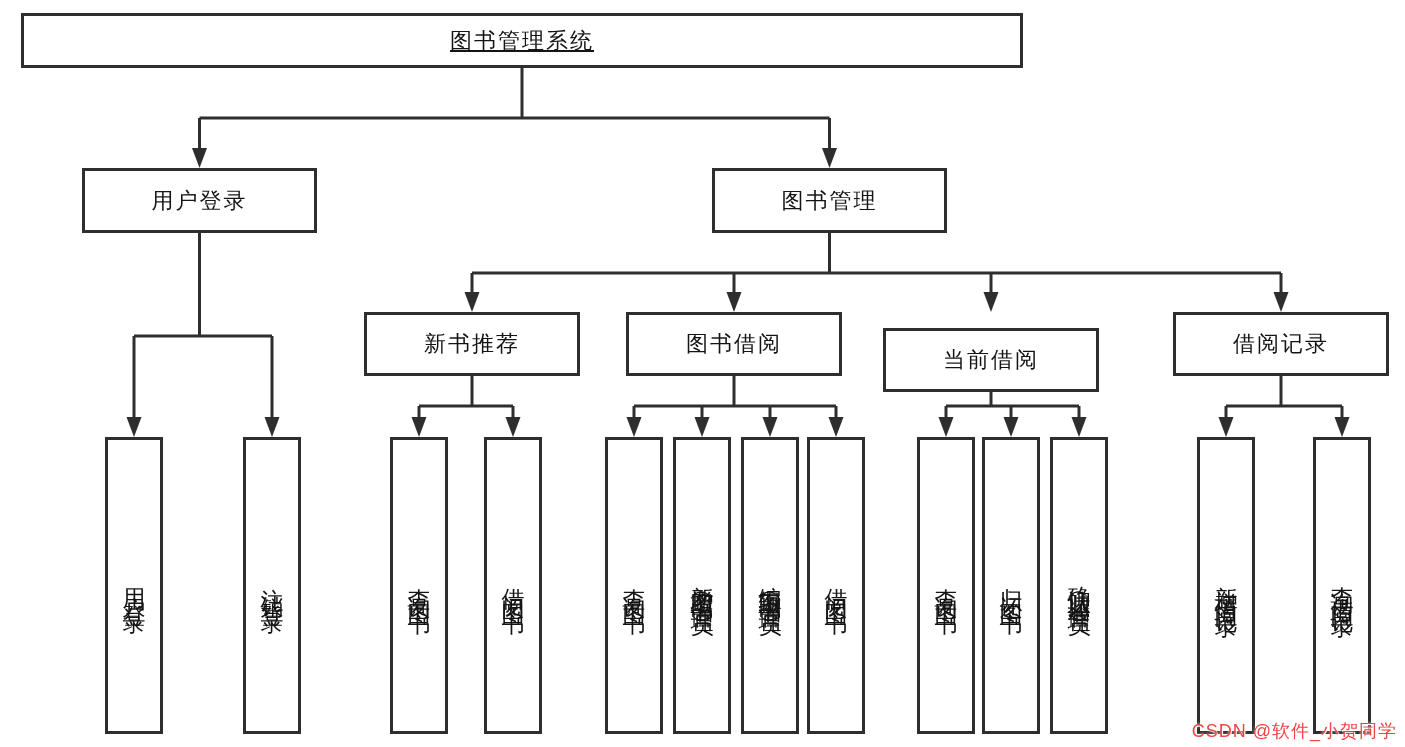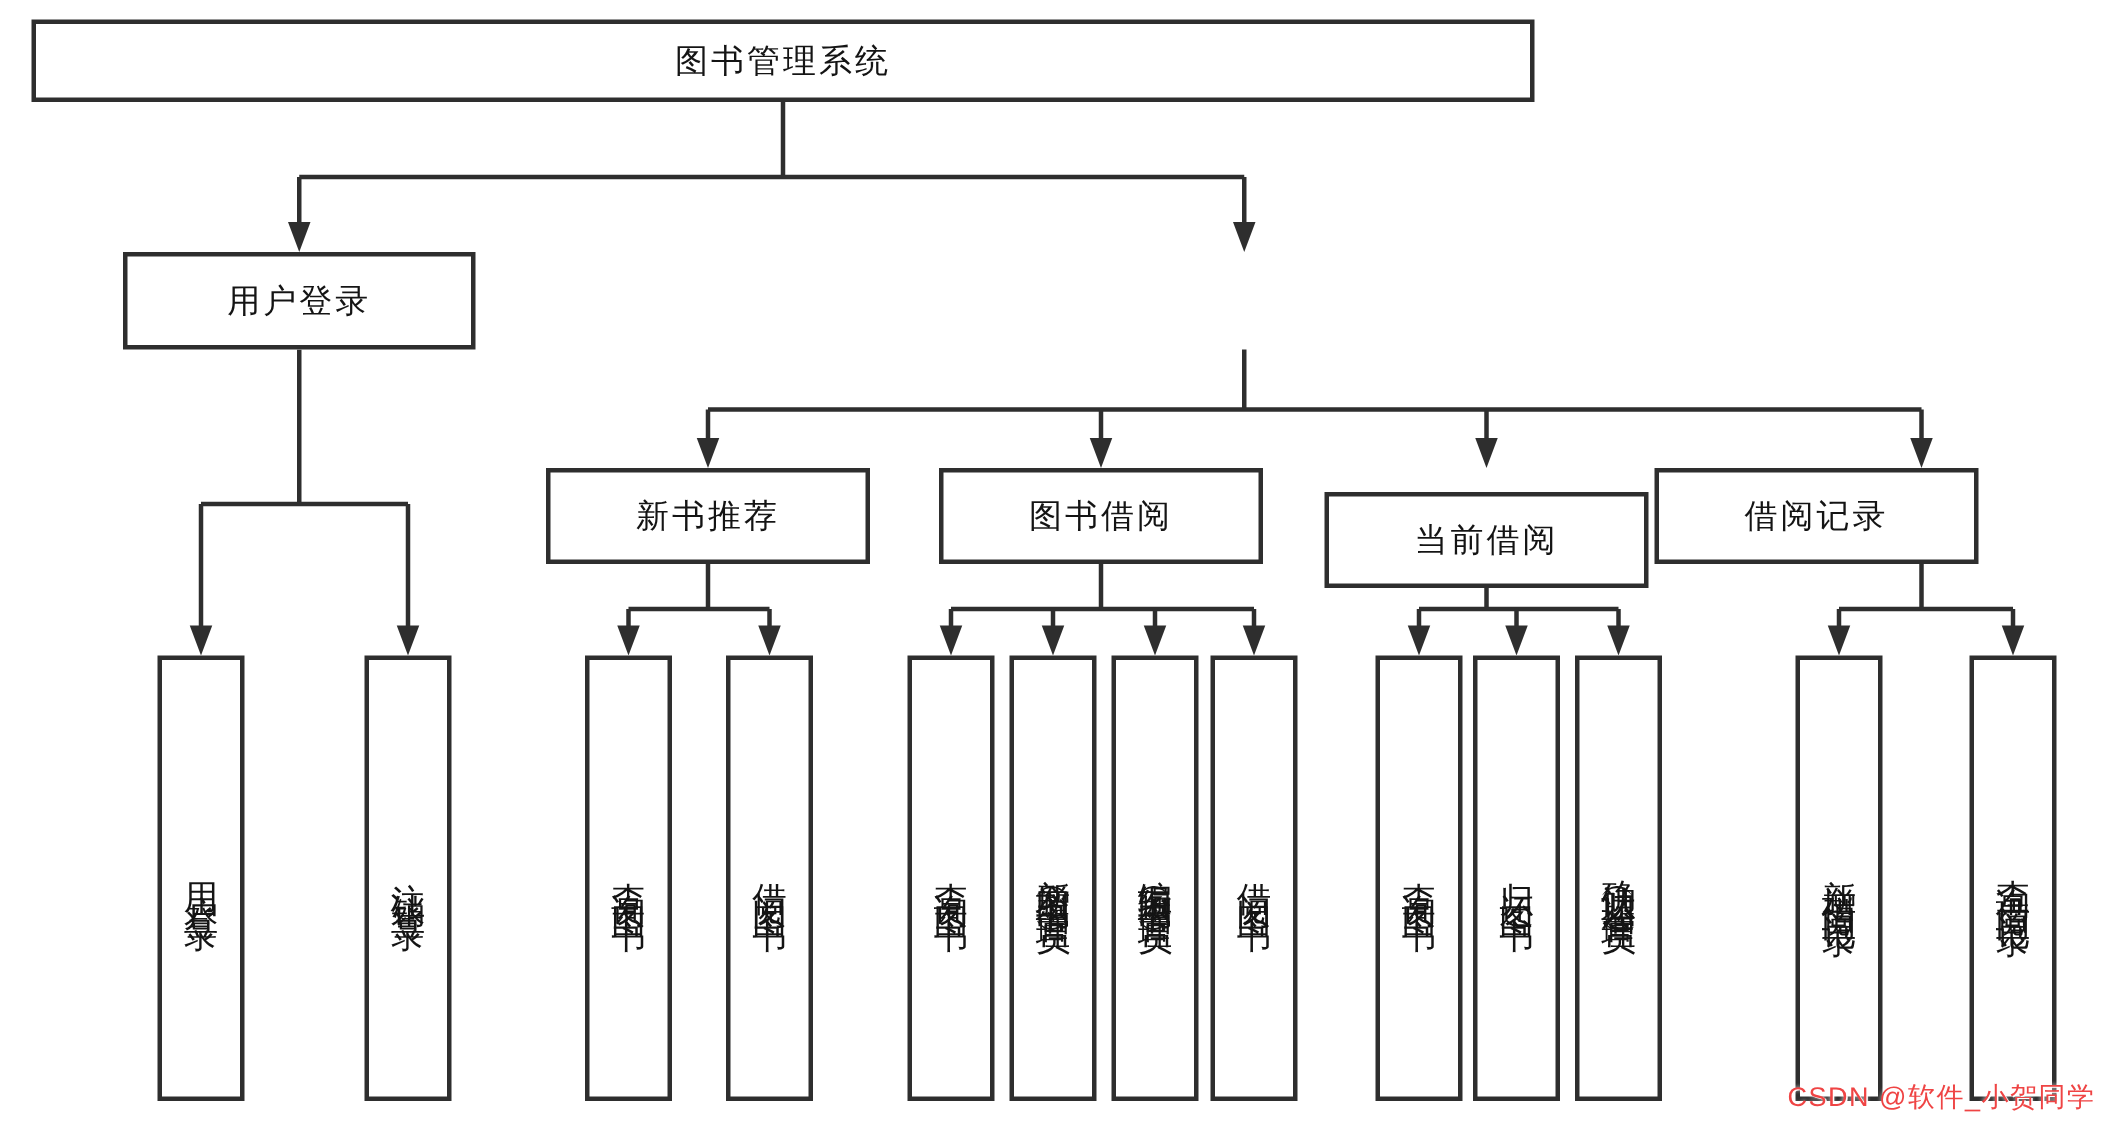--- a/index.html
+++ b/index.html
@@ -125,28 +125,29 @@
       <polygon points="762.5,417 777.5,417 770,437"></polygon>
       <polygon points="828.5,417 843.5,417 836,437"></polygon>
       <polygon points="938.5,417 953.5,417 946,437"></polygon>
       <polygon points="1003.5,417 1018.5,417 1011,437"></polygon>
       <polygon points="1071.5,417 1086.5,417 1079,437"></polygon>
       <polygon points="1218.5,417 1233.5,417 1226,437"></polygon>
       <polygon points="1334.5,417 1349.5,417 1342,437"></polygon>
     </g>
   </svg>
 
-  <div class="hbox" style="left:21px; top:13px; width:1002px; height:55px;">图书管理系统</div>
+  <div class="hbox" style="left:21px; top:13px; width:1002px; height:55px;text-decoration:underline;">图书管理系统</div>
 
   <div class="hbox" style="left:82px; top:168px; width:235px; height:65px;">用户登录</div>
+  <div class="hbox" style="left:712px; top:168px; width:235px; height:65px;">图书管理</div>
 
   <div class="hbox" style="left:364px; top:312px; width:216px; height:64px;">新书推荐</div>
   <div class="hbox" style="left:626px; top:312px; width:216px; height:64px;text-align:center;">图书借阅</div>
   <div class="hbox" style="left:883px; top:312px; width:216px; height:64px;margin-top:16px;">当前借阅</div>
-  <div class="hbox" style="left:1103px; top:312px; width:216px; height:64px;">借阅记录</div>
+  <div class="hbox" style="left:1173px; top:312px; width:216px; height:64px;">借阅记录</div>
 
   <div class="vbox" style="left:105px;">用户登录</div>
   <div class="vbox" style="left:243px;">注销登录</div>
 
   <div class="vbox" style="left:390px;">查询图书</div>
   <div class="vbox" style="left:484px;">借阅图书</div>
 
   <div class="vbox" style="left:605px;">查询图书</div>
   <div class="vbox" style="left:673px; letter-spacing:4px;">新增图书（管理员）</div>
   <div class="vbox" style="left:741px; letter-spacing:4px;">编辑图书（管理员）</div>

